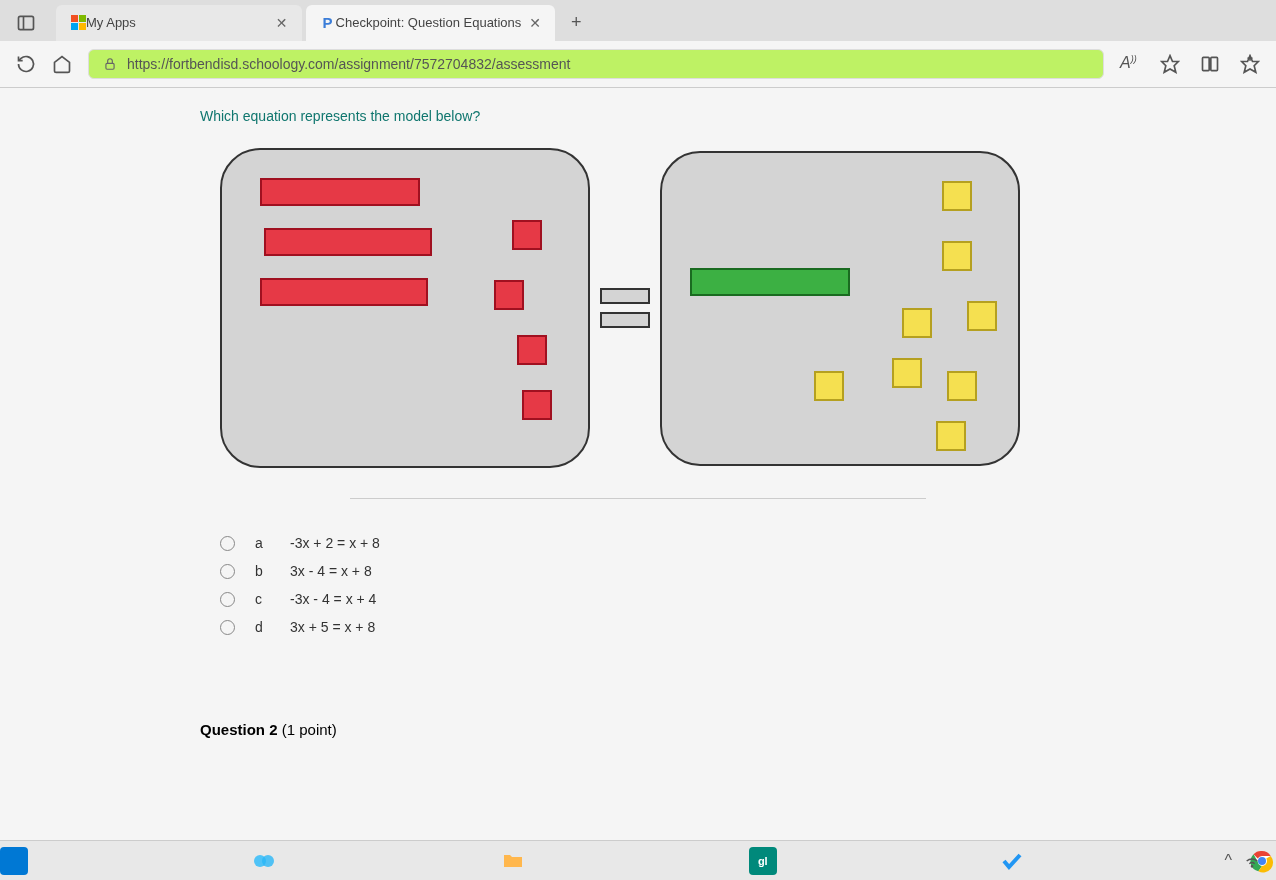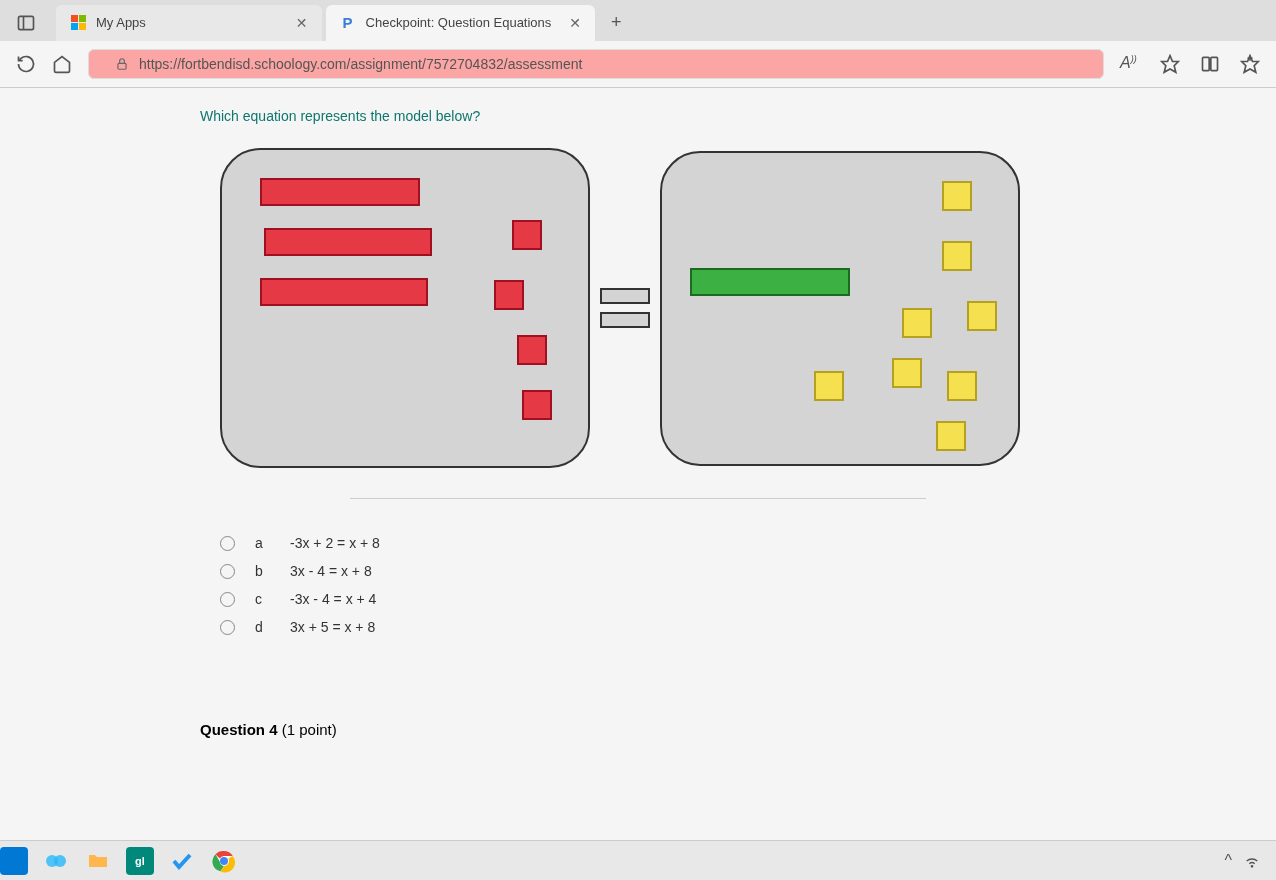--- a/index.html
+++ b/index.html
@@ -1,29 +1,29 @@
 <!DOCTYPE html>
 <html><head>
   <meta charset="utf-8">
   <style>
     * { margin: 0; padding: 0; box-sizing: border-box; }
     body { font-family: -apple-system, BlinkMacSystemFont, 'Segoe UI', Arial, sans-serif; background: #f5f5f5; overflow: hidden; }
     
     .browser-chrome { background: #e8e8e8; border-bottom: 1px solid #ccc; }
     .tab-bar { display: flex; align-items: center; padding: 4px 8px 0; gap: 4px; background: #dedede; }
     .tab-panel-icon { width: 20px; height: 20px; margin: 8px 16px 8px 8px; color: #555; }
-    .tab { display: flex; align-items: center; padding: 10px 14px; gap: 10px; background: #e8e8e8; border-radius: 6px 6px 0 0; font-size: 13px; color: #444; max-width: 280px; }
+    .tab { display: flex; align-items: center; padding: 10px 14px; background: #e8e8e8; border-radius: 6px 6px 0 0; font-size: 13px; color: #444; max-width: 280px; }
     .tab.active { background: #f5f5f5; }
     .tab-icon { width: 16px; height: 16px; display: flex; align-items: center; justify-content: center; }
     .tab-close { color: #666; font-size: 14px; cursor: pointer; margin-left: 8px; }
     .new-tab { padding: 8px 12px; color: #555; font-size: 18px; cursor: pointer; }
     
     .address-bar-row { display: flex; align-items: center; padding: 8px 16px; gap: 16px; background: #f5f5f5; }
     .nav-icon { width: 20px; height: 20px; color: #555; cursor: pointer; }
-    .address-bar { flex: 1; display: flex; align-items: center; gap: 10px; padding: 6px 26px; background: #fca5a5; border: 1px solid #ddd; border-radius: 6px; font-size: 14px; color: #555; }
+    .address-bar { flex: 1; display: flex; align-items: center; gap: 10px; padding: 6px 14px; background: #bef264; border: 1px solid #ddd; border-radius: 6px; font-size: 14px; color: #555; }
     .lock-icon { width: 14px; height: 14px; color: #666; }
     .right-icons { display: flex; gap: 20px; align-items: center; color: #555; }
     .right-icon { width: 20px; height: 20px; cursor: pointer; }
     
     .content { padding: 20px 200px; background: #f5f5f5; height: calc(880px - 120px); overflow-y: auto; }
     .question-header { font-size: 15px; margin-bottom: 14px; }
     .question-header b { font-weight: 600; }
     .question-text { font-size: 14px; margin-bottom: 24px; color: #0f766e; }
     
     .model-container { display: flex; align-items: center; gap: 10px; margin: 0 20px 30px; }
@@ -39,21 +39,21 @@
     
     .divider { border: none; border-top: 1px solid #ccc; margin: 0 150px 30px; }
     
     .options { margin-left: 20px; }
     .option { display: flex; align-items: center; gap: 20px; padding: 6px 0; font-size: 14px; color: #333; }
     .radio { width: 15px; height: 15px; border: 1.5px solid #888; border-radius: 50%; cursor: pointer; }
     .option-letter { width: 15px; }
     
     .next-question { margin-top: 80px; font-size: 15px; }
     
-    .taskbar { position: fixed; bottom: 0; left: 0; right: 0; height: 40px; background: #e8e8e8; border-top: 1px solid #ccc; display: flex; align-items: center; justify-content: flex-start; gap: 14px; }
+    .taskbar { position: fixed; bottom: 0; left: 0; right: 0; height: 40px; background: #e8e8e8; border-top: 1px solid #ccc; display: flex; align-items: center; justify-content: space-between; gap: 14px; }
     .taskbar-icon { width: 28px; height: 28px; display: flex; align-items: center; justify-content: center; }
     .taskbar-right { position: absolute; right: 16px; display: flex; align-items: center; gap: 12px; color: #555; }
     
     .ms-logo { display: grid; grid-template-columns: 7px 7px; grid-template-rows: 7px 7px; gap: 1px; }
     .ms-logo span:nth-child(1) { background: #f25022; }
     .ms-logo span:nth-child(2) { background: #7fba00; }
     .ms-logo span:nth-child(3) { background: #00a4ef; }
     .ms-logo span:nth-child(4) { background: #ffb900; }
   </style>
 </head>
@@ -166,21 +166,21 @@
       <span>-3x - 4 = x + 4</span>
     </div>
     <div class="option">
       <span class="radio"></span>
       <span class="option-letter">d</span>
       <span>3x + 5 = x + 8</span>
     </div>
   </div>
 
   <div class="next-question">
-    <b>Question 4</b>
+    <b>Question 2</b>
     <span>(1 point)</span>
   </div>
 </div>
 
 <div class="taskbar">
   <div class="taskbar-icon" style="background:#0078d4;border-radius:4px;"></div>
   <div class="taskbar-icon">
       <svg viewBox="0 0 24 24" width="24" height="24">
         <circle cx="8" cy="12" r="6" fill="#4fc3f7"></circle>
         <circle cx="16" cy="12" r="6" fill="#29b6f6" opacity="0.8"></circle>

